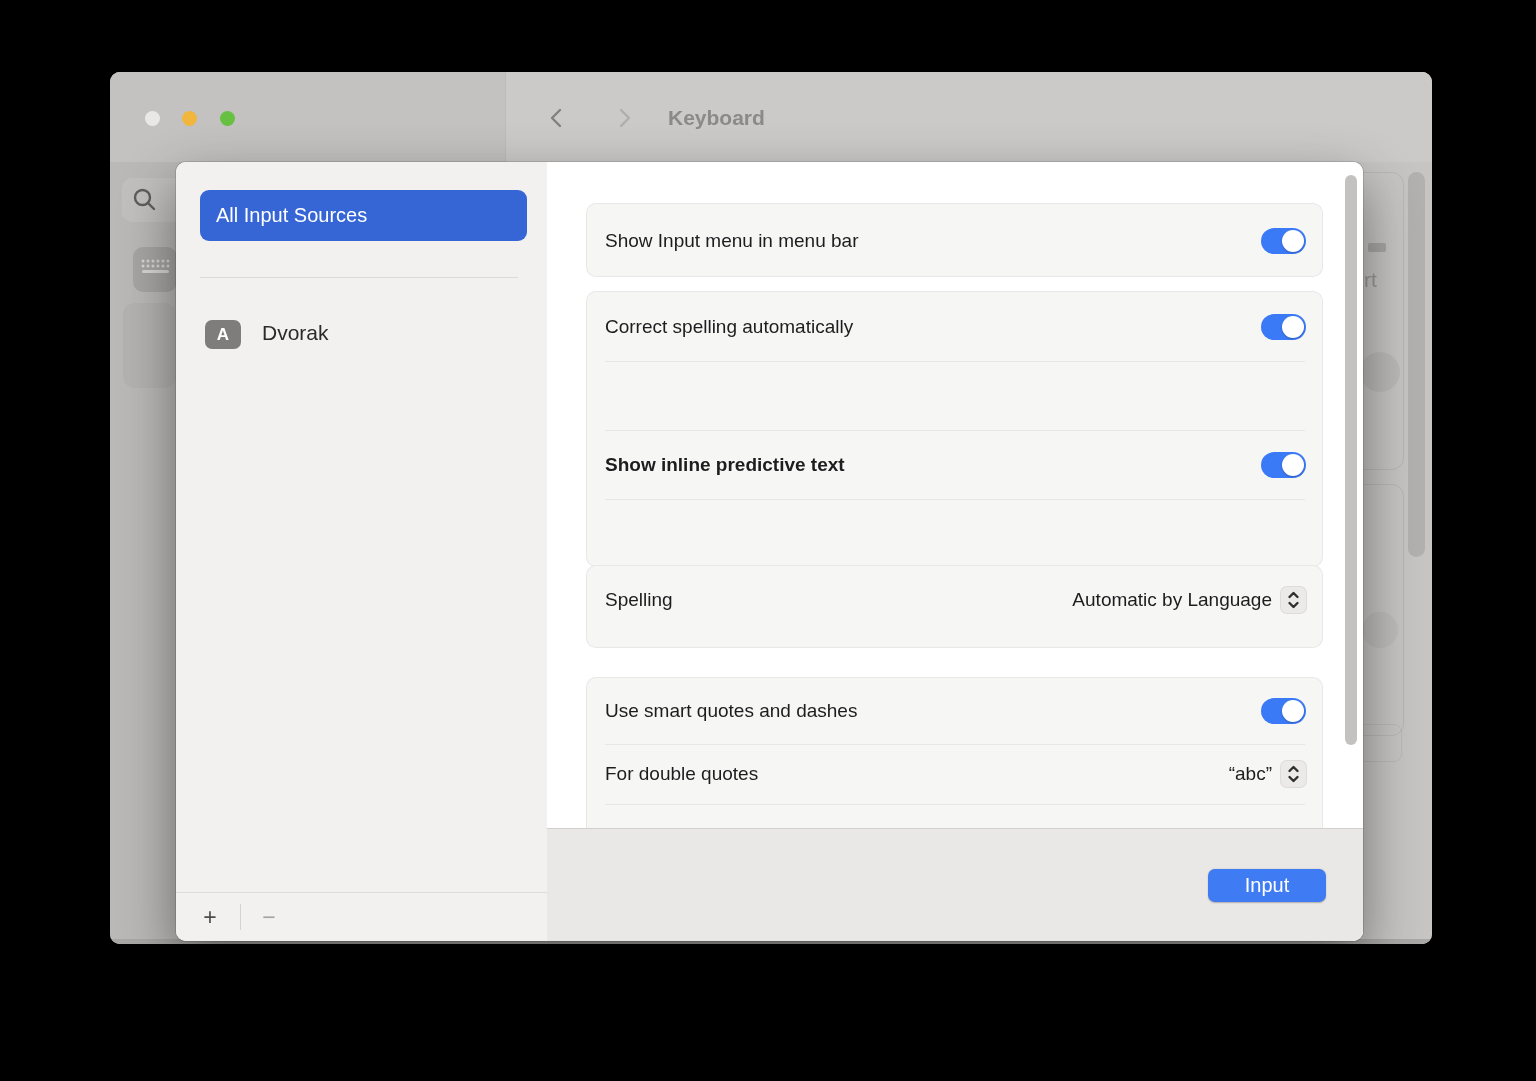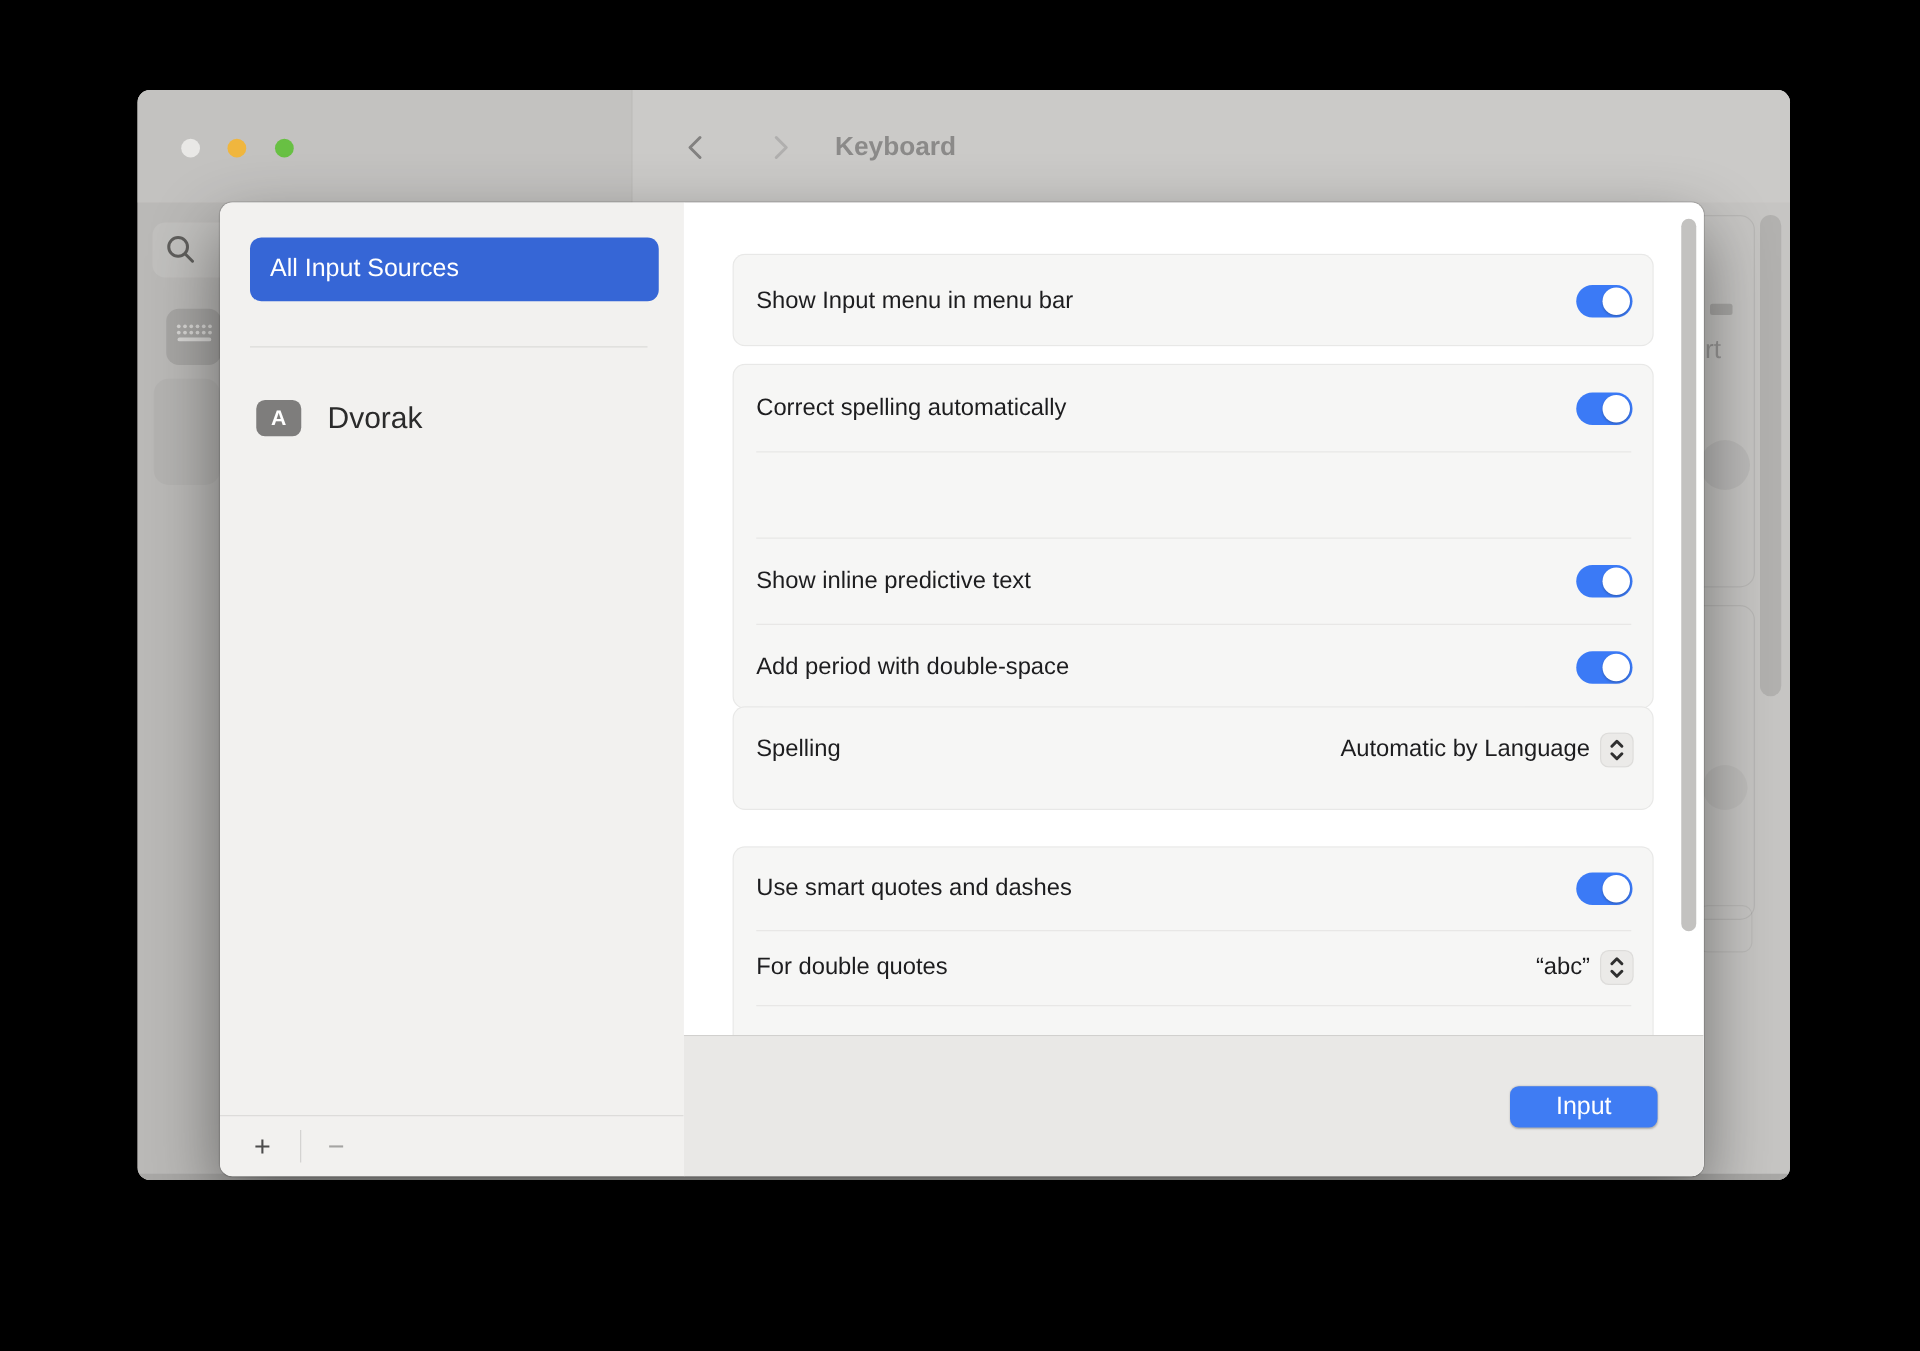--- a/index.html
+++ b/index.html
@@ -62,21 +62,21 @@
     position:absolute;left:24px;top:28px;width:327px;height:51px;border-radius:9px;
     background:#3666d6;color:#fff;font-size:20px;display:flex;align-items:center;
     padding-left:16px;box-sizing:border-box;
   }
   .sb-divider{position:absolute;left:24px;top:115px;width:318px;height:1px;background:#dcdbd9;}
   .sb-item{position:absolute;left:0;top:146px;width:100%;height:52px;}
   .sb-badge{
     position:absolute;left:29px;top:12px;width:36px;height:29px;border-radius:7px;background:#7e7d7c;
     color:#fff;font-size:17px;font-weight:700;display:flex;align-items:center;justify-content:center;
   }
-  .sb-item-label{position:absolute;left:86px;top:13px;font-size:24px;color:#2b2b2b;}
+  .sb-item-label{position:absolute;left:86px;top:13px;font-size:21px;color:#2b2b2b;}
   .sb-bottombar-line{position:absolute;left:0;top:730px;width:100%;height:1px;background:#dddcda;}
   .sb-plus{position:absolute;left:18px;top:736px;width:32px;height:38px;font-size:23px;font-weight:300;color:#4c4c4c;display:flex;align-items:center;justify-content:center;}
   .sb-vsep{position:absolute;left:64px;top:742px;width:1px;height:26px;background:#d4d3d1;}
   .sb-minus{position:absolute;left:77px;top:736px;width:32px;height:38px;font-size:23px;font-weight:300;color:#a5a4a2;display:flex;align-items:center;justify-content:center;}
 
   .content{position:absolute;left:371px;top:0;width:816px;height:100%;background:#ffffff;}
   .card{
     position:absolute;left:39px;width:737px;background:#f6f6f5;
     border:1px solid rgba(0,0,0,0.055);border-radius:10px;box-sizing:border-box;
   }
@@ -210,33 +210,27 @@
 
       <div class="card card2">
         <div class="row" style="top:0;height:69px;">
           <span class="row-label">Correct spelling automatically</span>
           <div class="toggle">
               <div class="knob"></div>
             </div>
         </div>
         <div class="row-divider" style="top:69px;"></div>
         <div class="row-divider" style="top:138px;"></div>
-        <div class="row" style="top:138px;height:69px;">
+        <div class="row" style="top:138px;height:69px;font-weight:bold;">
           <span class="row-label">Show inline predictive text</span>
           <div class="toggle">
               <div class="knob"></div>
             </div>
         </div>
         <div class="row-divider" style="top:207px;"></div>
-        <div class="row" style="top:207px;height:69px;">
-          <span class="row-label">Add period with double-space</span>
-          <div class="toggle">
-              <div class="knob"></div>
-            </div>
-        </div>
       </div>
 
       <div class="card card3">
         <div class="row" style="top:0;height:67px;">
           <span class="row-label">Spelling</span>
           <div class="select-group">
             <span class="select-value">Automatic by Language</span>
             <div class="stepper">
               <svg width="13" height="18" viewBox="0 0 13 18">
                 <polyline points="2.5,6 6.5,2 10.5,6" fill="none" stroke="#2f2f2f" stroke-width="2.4" stroke-linecap="round" stroke-linejoin="round"></polyline>

